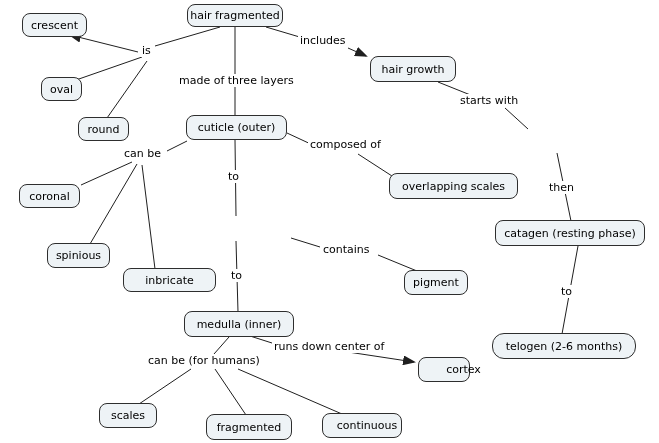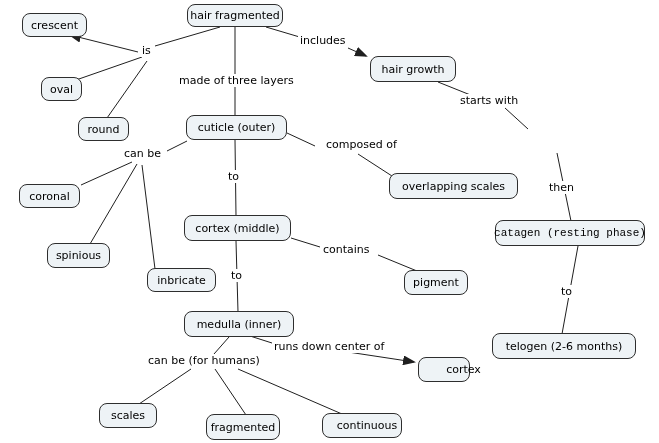--- a/index.html
+++ b/index.html
@@ -46,38 +46,38 @@
   #n-crescent            { left: 2px;   top: 13px;  width: 65px;  height: 24px; margin-left: 20px; }
   #n-hair-structure      { left: 187px; top: 4px;   width: 96px;  height: 23px; }
   #n-oval                { left: 41px;  top: 77px;  width: 41px;  height: 24px; }
   #n-round               { left: 78px;  top: 117px; width: 51px;  height: 24px; }
   #n-cuticle-outer       { left: 186px; top: 115px; width: 101px; height: 25px; }
   #n-hair-growth         { left: 370px; top: 56px;  width: 86px;  height: 26px; }
   #n-amagen              { left: 488px; top: 128px; width: 122px; height: 25px; }
   #n-coronal             { left: 19px;  top: 184px; width: 61px;  height: 24px; }
   #n-overlapping-scales  { left: 389px; top: 173px; width: 129px; height: 26px; }
   #n-spinious            { left: 47px;  top: 243px; width: 63px;  height: 25px; }
-  #n-inbricate           { left: 123px; top: 268px; width: 69px;  height: 24px; margin-left: 24px; }
+  #n-inbricate           { left: 123px; top: 268px; width: 93px;  height: 24px; }
   #n-cortex-middle       { left: 184px; top: 215px; width: 107px; height: 26px; }
-  #n-catagen             { left: 495px; top: 220px; width: 150px; height: 26px; font-family: Liberation Mono, monospace; }
+  #n-catagen             { left: 495px; top: 220px; width: 150px; height: 26px; }
   #n-pigment             { left: 404px; top: 270px; width: 64px;  height: 25px; }
   #n-medulla-inner       { left: 184px; top: 311px; width: 110px; height: 26px; }
-  #n-telogen             { left: 492px; top: 333px; width: 144px; height: 26px; }
+  #n-telogen             { left: 492px; top: 333px; width: 144px; height: 26px; border-radius: 12px; }
   #n-cortex              { left: 418px; top: 357px; width: 52px;  height: 25px; padding-left: 39px; }
   #n-absent              { left: 99px;  top: 403px; width: 58px;  height: 25px; }
-  #n-fragmented          { left: 206px; top: 414px; width: 74px;  height: 26px; }
+  #n-fragmented          { left: 206px; top: 414px; width: 86px;  height: 26px; }
   #n-continuous          { left: 322px; top: 413px; width: 80px;  height: 25px; padding-left: 10px; }
   
   #l-is                  { left: 140px; top: 44px; }
   #l-includes            { left: 298px; top: 34px; }
   #l-made-of             { left: 169px; top: 74px; margin-left: 8px; }
   #l-starts-with         { left: 458px; top: 94px; }
   #l-can-be              { left: 122px; top: 147px; }
   #l-to-1                { left: 226px; top: 170px; }
-  #l-composed-of         { left: 324px; top: 138px; text-align: right; }
+  #l-composed-of         { left: 308px; top: 138px; text-align: right; }
   #l-then                { left: 547px; top: 181px; }
   #l-contains            { left: 321px; top: 243px; }
   #l-to-2                { left: 229px; top: 269px; }
   #l-to-3                { left: 559px; top: 285px; }
   #l-can-be-humans       { left: 146px; top: 354px; }
   #l-runs-down           { left: 272px; top: 340px; }
 </style>
 </head>
 <body>
 
@@ -133,21 +133,20 @@
   <div class="node" id="n-crescent">crescent</div>
   <div class="node" id="n-hair-structure">hair fragmented</div>
   <div class="node" id="n-oval">oval</div>
   <div class="node" id="n-round">round</div>
   <div class="node" id="n-cuticle-outer">cuticle (outer)</div>
   <div class="node" id="n-hair-growth">hair growth</div>
   <div class="node" id="n-coronal">coronal</div>
   <div class="node" id="n-overlapping-scales">overlapping scales</div>
   <div class="node" id="n-spinious">spinious</div>
   <div class="node" id="n-inbricate">inbricate</div>
-  <div class="node" id="n-cortex-middle">cortex (middle)</div>
   <div class="node" id="n-catagen">catagen (resting phase)</div>
   <div class="node" id="n-pigment">pigment</div>
   <div class="node" id="n-medulla-inner">medulla (inner)</div>
   <div class="node" id="n-telogen">telogen (2-6 months)</div>
   <div class="node" id="n-cortex">cortex</div>
   <div class="node" id="n-absent">scales</div>
   <div class="node" id="n-fragmented">fragmented</div>
   <div class="node" id="n-continuous">continuous</div>
 
   <div class="link-label" id="l-is">is</div>

